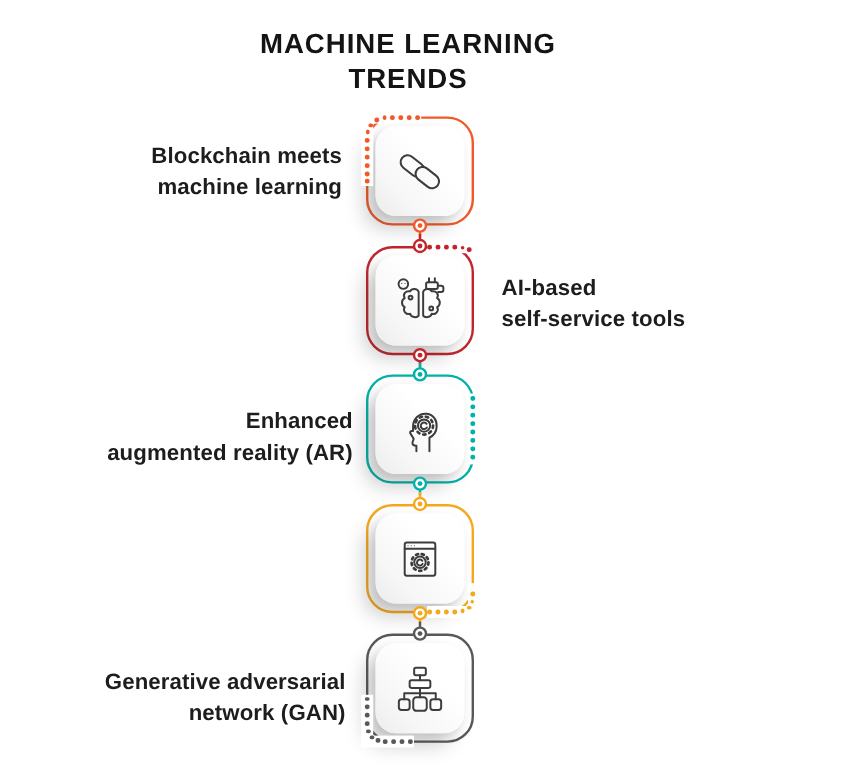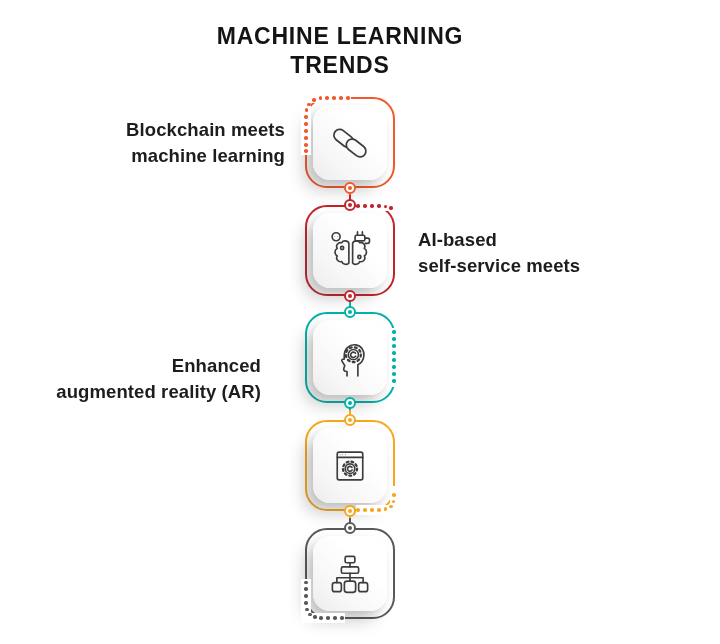--- a/index.html
+++ b/index.html
@@ -78,21 +78,21 @@
       <span class="dot" style="left: -0.25px; top: 11.25px;"></span>
       <span class="dot" style="left: -0.75px; top: 18.25px;"></span>
       <span class="dot" style="left: -0.75px; top: 25.25px;"></span>
       <span class="dot" style="left: -0.75px; top: 32.25px;"></span>
       <span class="dot" style="left: -0.75px; top: 39.25px;"></span>
       <span class="dot" style="left: -0.75px; top: 46.25px;"></span>
       <span class="dot" style="left: -0.75px; top: 52.25px;"></span>
     </div>
 
   <div class="label" style="top:227px;left:418px;">AI-based
-self-service meets</div>
+self-service tools</div>
   <div class="outline" style="top: 205px; --c: #C2242B;">
     <span class="stub up"></span>
     <span class="stub down"></span>
     <div class="card">
       <svg class="icon-svg" viewBox="0 0 64 64">
         <g fill="none" stroke="#3C3C3E" stroke-width="2.2" stroke-linecap="round" stroke-linejoin="round">
           <circle cx="13.5" cy="13" r="5.3"></circle>
           <circle cx="11.7" cy="12.2" r="0.6" fill="#3C3C3E" stroke="none"></circle>
           <circle cx="15.3" cy="12.2" r="0.6" fill="#3C3C3E" stroke="none"></circle>
           <path d="M42 6.5 V11 M48.5 6.5 V11"></path>
@@ -109,21 +109,21 @@
     <span class="ring top"></span>
     <span class="ring bottom"></span>
   <span class="dot" style="left: 51.25px; top: -0.75px;"></span>
       <span class="dot" style="left: 58.25px; top: -0.75px;"></span>
       <span class="dot" style="left: 65.25px; top: -0.75px;"></span>
       <span class="dot" style="left: 72.25px; top: -0.75px;"></span>
       <span class="dot" style="left: 78.75px; top: -0.25px;"></span>
       <span class="dot" style="left: 84.25px; top: 1.25px;"></span>
     </div>
 
-  <div class="label right-align" style="top:338px;right:459px;margin-top:15px;">Enhanced
+  <div class="label right-align" style="top:338px;right:426px;">Enhanced
 augmented reality (AR)</div>
   <div class="outline" style="top: 312px; --c: #00B2A9;">
     <span class="stub up"></span>
     <span class="stub down"></span>
     <div class="card">
       <svg class="icon-svg" viewBox="0 0 64 64">
         <g fill="none" stroke="#3C3C3E" stroke-width="2.2" stroke-linecap="round" stroke-linejoin="round">
           <path d="M28 56 V50 C24.5 50 23 48.3 23.8 45.8 L25 42.2 L21.3 36.2 C20.6 35 21.3 33.6 22.8 33.6 H24.3 V29 C24.3 19.5 31.5 13.5 39.5 14.5 C47 15.5 51 21.5 50.5 29 C50.1 35 46.5 39 42.5 41 L42.5 56"></path>
           <circle cx="36.5" cy="27.5" r="10" stroke-width="3" stroke-dasharray="2.6 4.38"></circle>
           <circle cx="36.5" cy="27.5" r="6.8"></circle>
@@ -168,20 +168,22 @@
   <span class="dot" style="left: 51.25px; top: 88.25px;"></span>
       <span class="dot" style="left: 58.25px; top: 88.25px;"></span>
       <span class="dot" style="left: 65.25px; top: 88.25px;"></span>
       <span class="dot" style="left: 72.25px; top: 88.25px;"></span>
       <span class="dot" style="left: 78.75px; top: 87.25px;"></span>
       <span class="dot" style="left: 84.25px; top: 84.75px;"></span>
       <span class="dot" style="left: 86.75px; top: 79.75px;"></span>
       <span class="dot" style="left: 87.25px; top: 73.25px;"></span>
     </div>
 
+  <div class="label right-align" style="top:555px;right:432px;">Generative adversarial
+network (GAN)</div>
   <div class="outline" style="top: 528px; --c: #58595B;">
     <span class="stub up"></span>
     <div class="card">
       <svg class="icon-svg" viewBox="0 0 64 64">
         <g fill="none" stroke="#3C3C3E" stroke-width="2.2" stroke-linecap="round" stroke-linejoin="round">
           <rect x="25.5" y="8.5" width="13" height="8.5" rx="2"></rect>
           <rect x="20.5" y="22.5" width="23" height="8.5" rx="2"></rect>
           <path d="M32 17 V22.5 M32 31 V41.5 M14.5 37 H49.5 M14.5 37 V43.5 M49.5 37 V43.5"></path>
           <rect x="8.5" y="43.5" width="12" height="12" rx="3"></rect>
           <rect x="24.5" y="41.5" width="15" height="15" rx="3.5"></rect>

